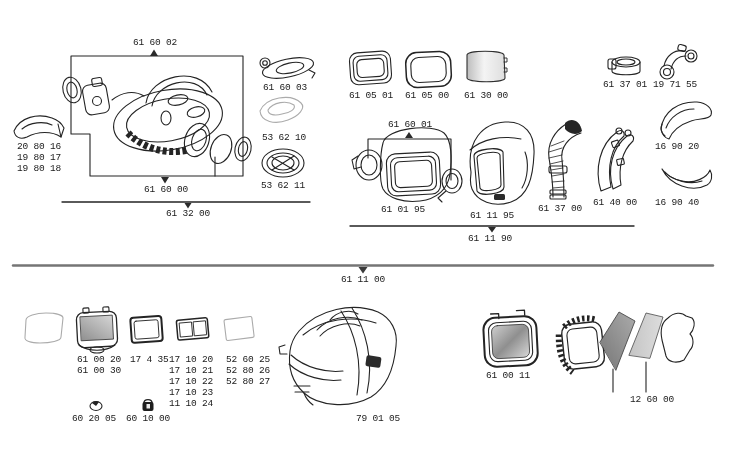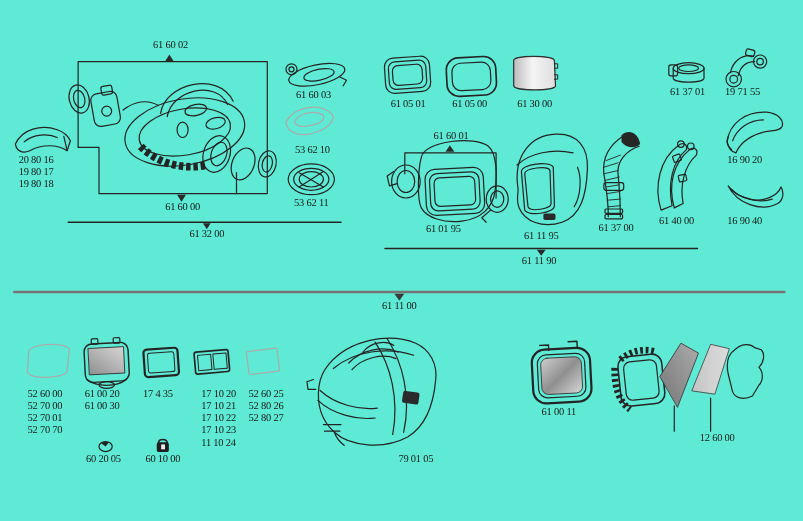--- a/index.html
+++ b/index.html
@@ -1,17 +1,17 @@
 <!DOCTYPE html>
 <html><head>
 <meta charset="utf-8">
 <style>
   html,body{margin:0;padding:0;background:#d8d8d8;}
-  .stage{position:relative;width:730px;height:474px;background:#5eead4;overflow:hidden;
-         font-family:Liberation Serif, serif;}
+  .stage{position:relative;width:730px;height:474px;background:#ffffff;overflow:hidden;
+         font-family:Liberation Mono, monospace;}
   .stage svg{position:absolute;left:0;top:0;}
   
   #art path,#art rect,#art ellipse,#art circle,#art polyline,#art polygon{
     fill:none;stroke:#242424;stroke-width:1.1;stroke-linecap:round;stroke-linejoin:round;}
   .lbl{position:absolute;font-size:9.5px;letter-spacing:-0.2px;color:#1a1a1a;white-space:nowrap;}
   .c{transform:translateX(-50%);}
   .stack{line-height:11px;}
 </style>
 </head>
 <body>
@@ -298,35 +298,29 @@
 
 <div class="lbl c" style="left:403px;top:204px">61 01 95</div>
 <div class="lbl c" style="left:492px;top:210px">61 11 95</div>
 <div class="lbl c" style="left:560px;top:203px">61 37 00</div>
 <div class="lbl c" style="left:615px;top:197px">61 40 00</div>
 <div class="lbl c" style="left:677px;top:197px">16 90 40</div>
 
 <div class="lbl c" style="left:490px;top:233px">61 11 90</div>
 <div class="lbl c" style="left:363px;top:274px">61 11 00</div>
 
-<div class="lbl stack" style="left:25px;top:354px">
-  <div>52 60 00</div>
-  <div>52 70 00</div>
-  <div>52 70 01</div>
-  <div>52 70 70</div>
-</div>
 
 <div class="lbl stack" style="left:77px;top:354px">
   <div>61 00 20</div>
   <div>61 00 30</div>
 </div>
 
 <div class="lbl" style="left:130px;top:354px">17 4 35</div>
 
-<div class="lbl stack" style="left:183px;top:354px">
+<div class="lbl stack" style="left:169px;top:354px">
   <div>17 10 20</div>
   <div>17 10 21</div>
   <div>17 10 22</div>
   <div>17 10 23</div>
   <div>11 10 24</div>
 </div>
 
 <div class="lbl stack" style="left:226px;top:354px">
   <div>52 60 25</div>
   <div>52 80 26</div>

